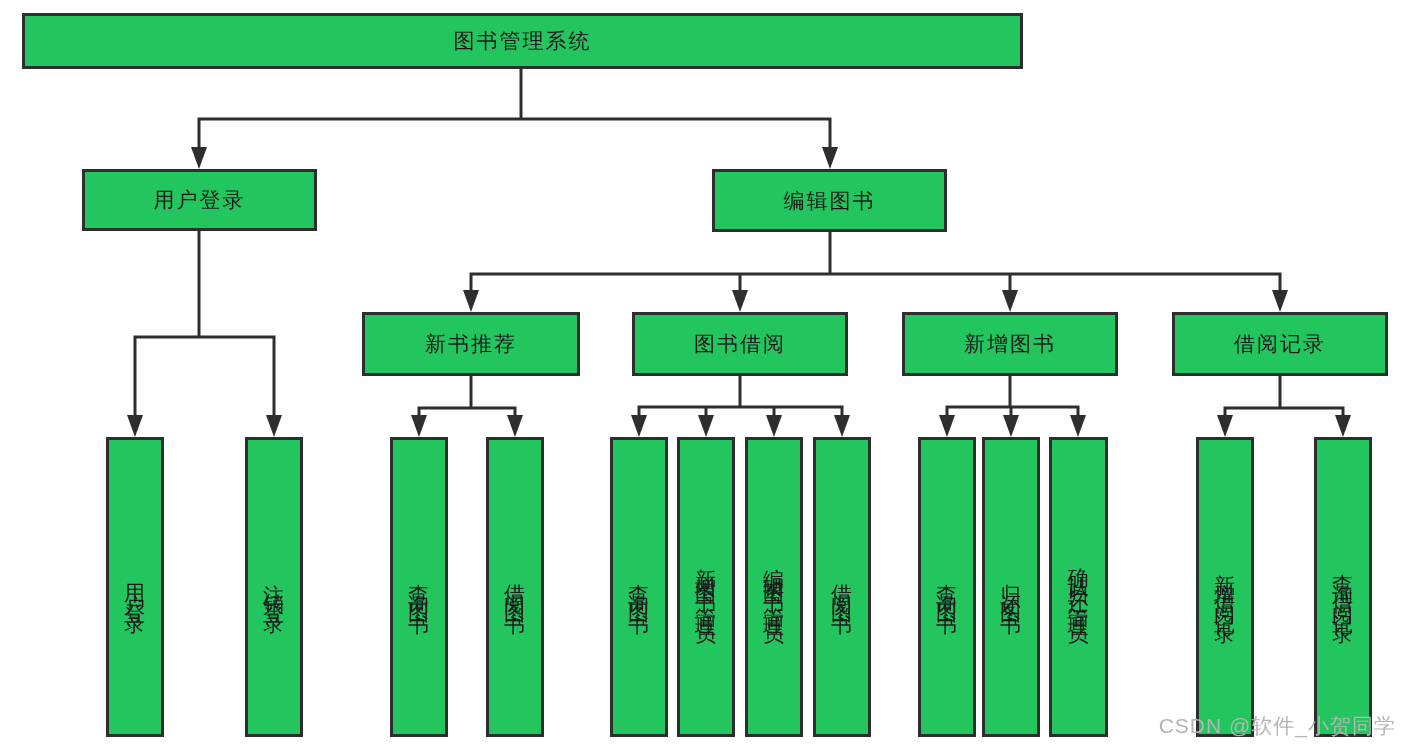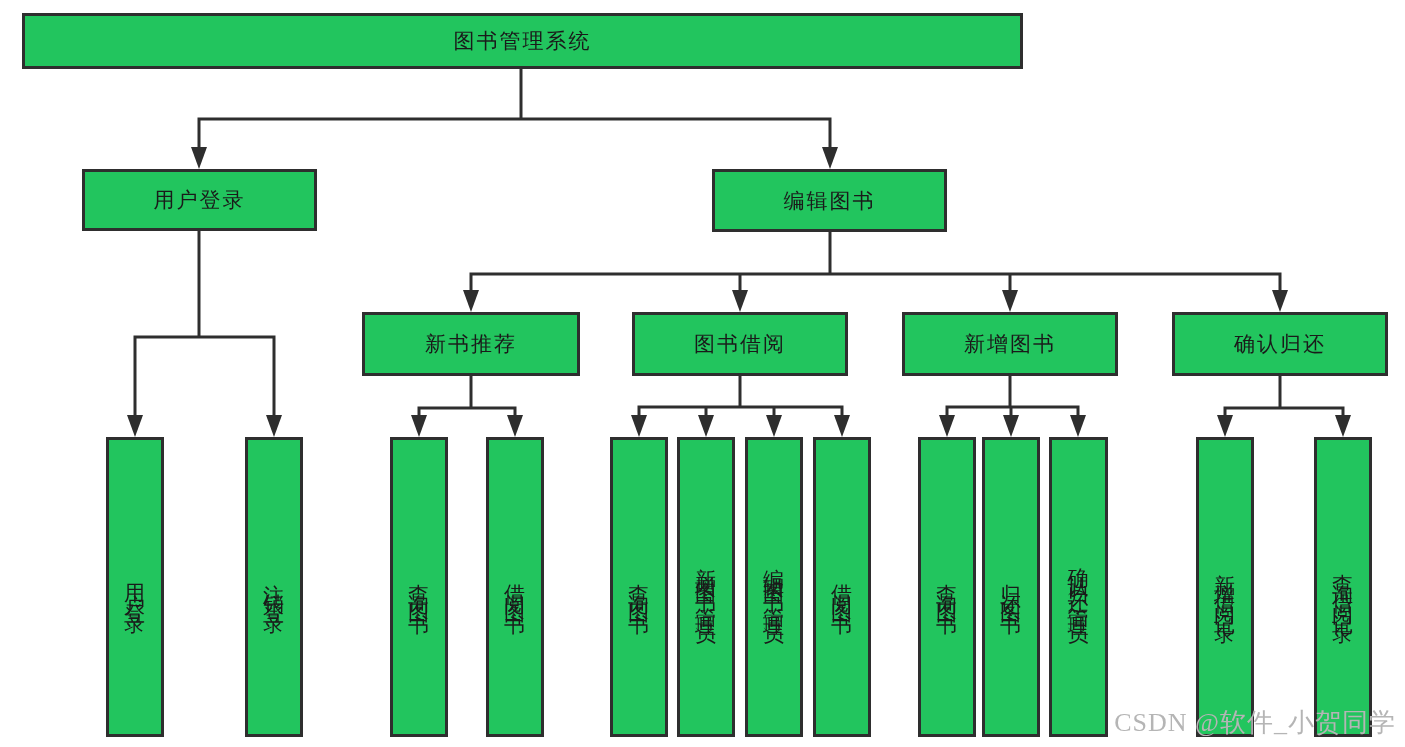--- a/index.html
+++ b/index.html
@@ -27,25 +27,24 @@
     writing-mode:vertical-rl;
     text-orientation:mixed;
     letter-spacing:10px;
     line-height:1.1;
     white-space:nowrap;
   }
   .leaf.long .vtext{letter-spacing:8px;}
   .watermark{
     position:absolute;
     right:9px;bottom:7px;
-    font-size:26px;
+    font-size:21px;
     color:#b5b5b5;
     letter-spacing:1px;
     z-index:5;
-    font-family:Liberation Serif, serif;
   }
 </style>
 </head>
 <body>
 
 <div class="stage">
 
   <svg class="connectors" width="1405" height="747" viewBox="0 0 1405 747">
     <g stroke="#2e2e2e" stroke-width="3" fill="none">
 
@@ -102,21 +101,21 @@
   </svg>
 
   <div class="node" style="left:22px;top:13px;width:1001px;height:56px;">图书管理系统</div>
 
   <div class="node" style="left:82px;top:169px;width:235px;height:62px;">用户登录</div>
   <div class="node" style="left:712px;top:169px;width:235px;height:63px;">编辑图书</div>
 
   <div class="node" style="left:362px;top:312px;width:218px;height:64px;">新书推荐</div>
   <div class="node" style="left:632px;top:312px;width:216px;height:64px;">图书借阅</div>
   <div class="node" style="left:902px;top:312px;width:216px;height:64px;">新增图书</div>
-  <div class="node" style="left:1172px;top:312px;width:216px;height:64px;">确认归还</div>
+  <div class="node" style="left:1172px;top:312px;width:216px;height:64px;">借阅记录</div>
 
   <div class="node leaf" style="left:106px;top:437px;width:58px;height:300px;">
     <span class="vtext">用户登录</span>
   </div>
   <div class="node leaf" style="left:245px;top:437px;width:58px;height:300px;">
     <span class="vtext">注销登录</span>
   </div>
 
   <div class="node leaf" style="left:390px;top:437px;width:58px;height:300px;">
     <span class="vtext">查询图书</span>

